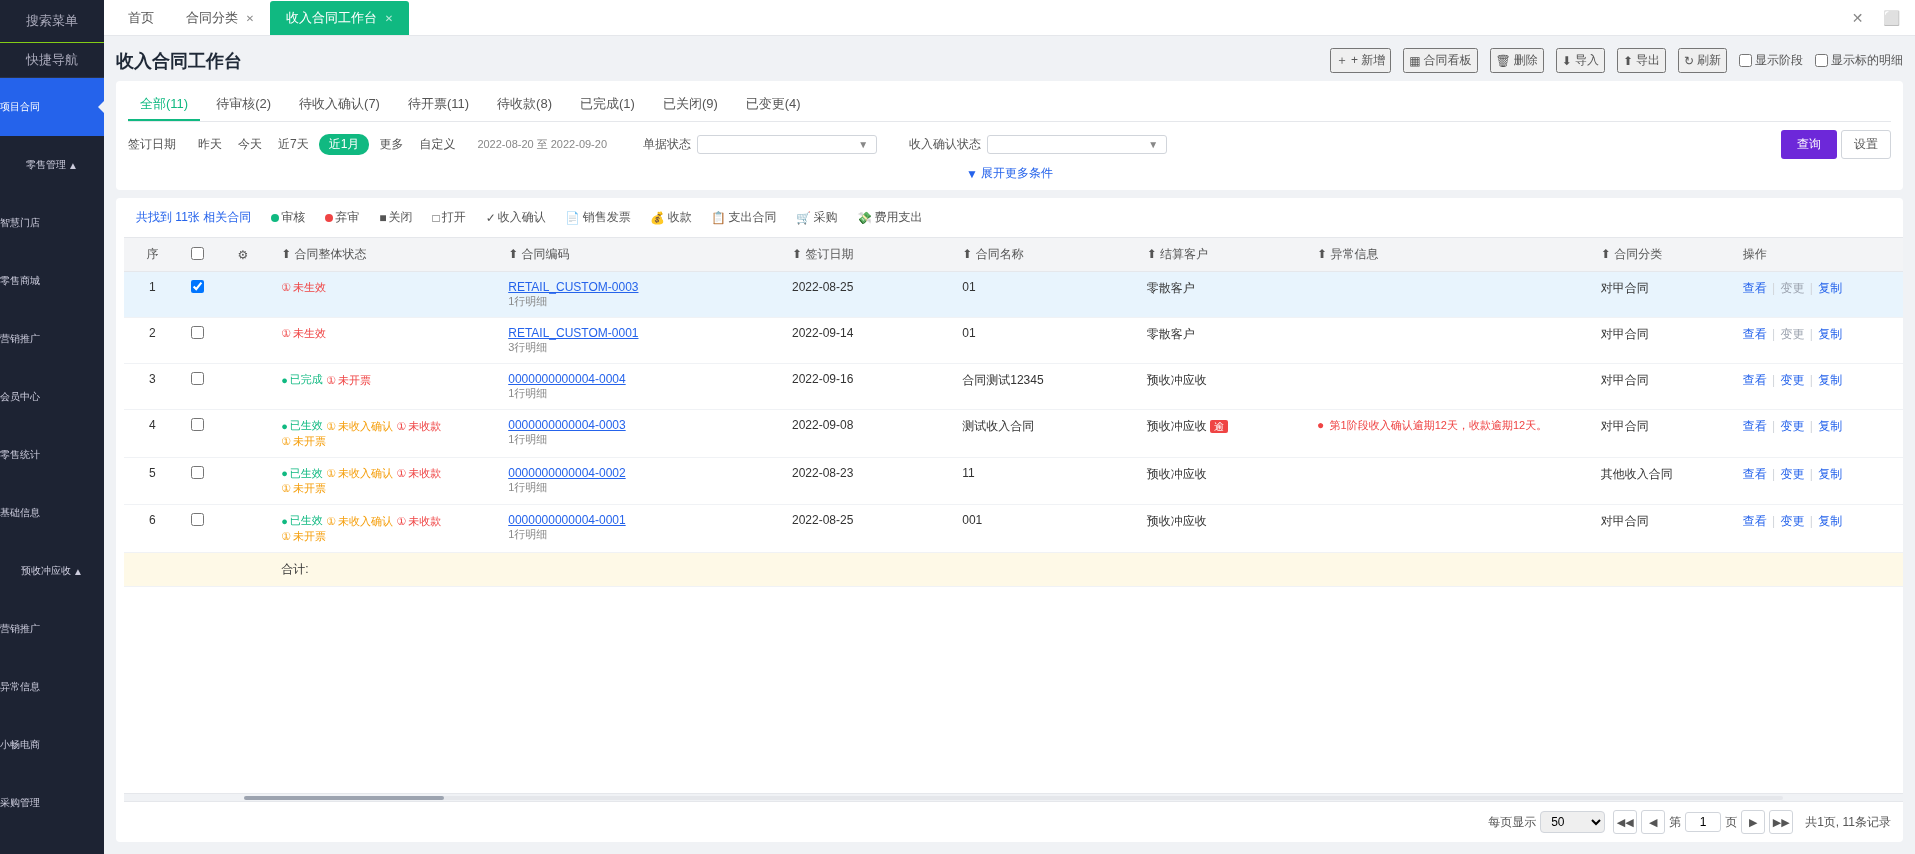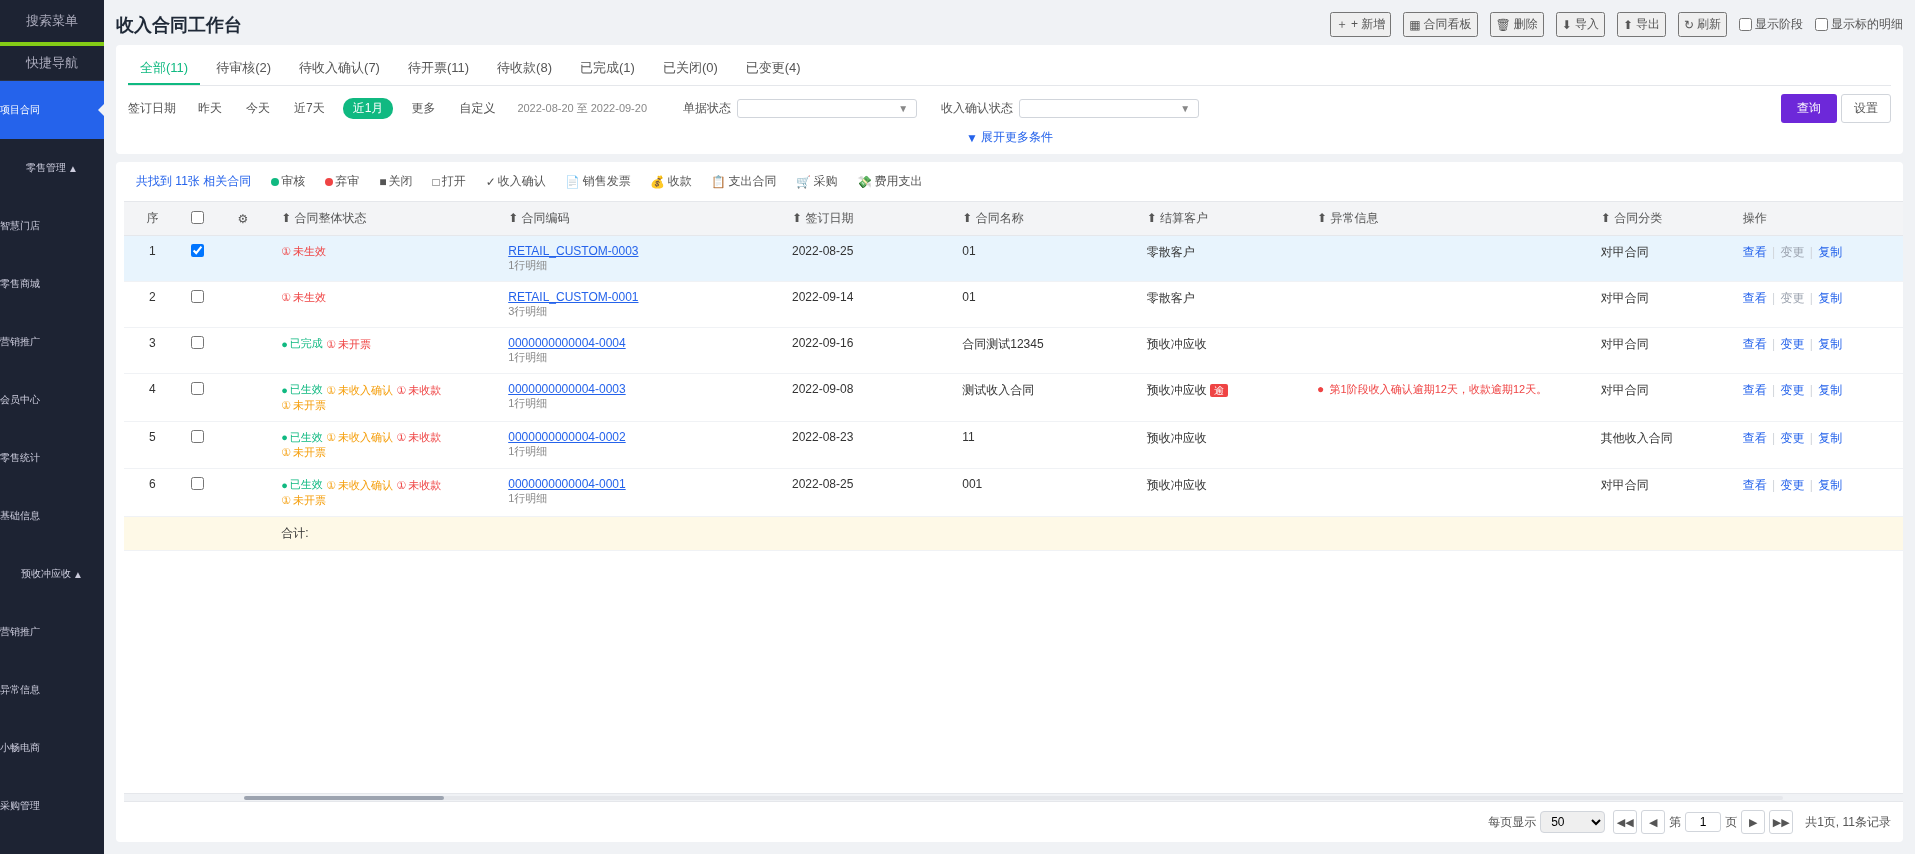--- a/index.html
+++ b/index.html
@@ -2,21 +2,21 @@
 <html><head>
   <meta charset="utf-8">
   <style>
     * { box-sizing: border-box; margin: 0; padding: 0; }
     body { font-family: 'Microsoft YaHei', Arial, sans-serif; font-size: 12px; background: #f0f2f5; color: #333; overflow: hidden; }
     
     .app-container { display: flex; height: 854px; width: 1915px; }
     
     
     .sidebar { width: 104px; background: #1d2333; display: flex; flex-direction: column; height: 100%; flex-shrink: 0; }
-    .sidebar-search { padding: 12px 0; color: #aab; font-size: 13px; cursor: pointer; text-align: center; border-bottom: 4px solid #84cc16; }
+    .sidebar-search { padding: 12px 0; color: #aab; font-size: 13px; cursor: pointer; text-align: center; border-bottom: 1px solid #84cc16; }
     .sidebar-nav { padding: 8px 0; color: #aab; font-size: 13px; cursor: pointer; text-align: center; border-bottom: 1px solid #2a3245; }
     .sidebar-item { padding: 22px 0; color: #ccd; font-size: 10px; cursor: pointer; text-align: left; position: relative; }
     .sidebar-item.active { background: #2563eb; color: #fff; }
     .sidebar-item.active::after { content: ''; position: absolute; right: 0; top: 50%; transform: translateY(-50%); border-top: 6px solid transparent; border-bottom: 6px solid transparent; border-right: 6px solid #f0f2f5; }
     .sidebar-item-with-arrow { display: flex; align-items: center; justify-content: center; gap: 2px; }
     .sidebar-bottom { margin-top: auto; padding: 12px 0; color: #aab; font-size: 13px; cursor: pointer; text-align: center; border-top: 1px solid #2a3245; }
     
     
     .main-area { flex: 1; display: flex; flex-direction: column; overflow: hidden; }
     
@@ -42,21 +42,21 @@
     .filter-area { background: #fff; border-radius: 4px; padding: 8px 12px; }
     
     
     .status-tabs { display: flex; align-items: center; gap: 4px; border-bottom: 1px solid #e5e7eb; margin-bottom: 8px; }
     .status-tab { padding: 6px 12px; font-size: 13px; color: #555; cursor: pointer; border-bottom: 2px solid transparent; }
     .status-tab.active { color: #10b981; border-bottom: 2px solid #10b981; font-weight: 500; }
     
     
     .filter-row { display: flex; align-items: center; gap: 16px; }
     .filter-label { font-size: 12px; color: #555; white-space: nowrap; }
-    .date-filters { display: flex; align-items: center; gap: 12px; text-align: center; }
+    .date-filters { display: flex; align-items: center; gap: 4px; text-align: center; }
     .date-btn { padding: 2px 6px; font-size: 12px; color: #555; cursor: pointer; border-radius: 2px; }
     .date-btn.active { background: #10b981; color: #fff; border-radius: 10px; padding: 2px 10px; }
     .date-range { font-size: 11px; color: #888; }
     .filter-select-arrow { color: #888; font-size: 10px; }
     .expand-btn { display: flex; align-items: center; gap: 3px; color: #2563eb; font-size: 12px; cursor: pointer; margin: 0 auto; }
     .query-btn { background: #6d28d9; color: #fff; border: none; padding: 5px 16px; border-radius: 3px; font-size: 12px; cursor: pointer; }
     .settings-btn { background: #fff; border: 1px solid #d1d5db; color: #555; padding: 5px 12px; border-radius: 3px; font-size: 12px; cursor: pointer; }
     
     
     .content-area { background: #fff; border-radius: 4px; flex: 1; display: flex; flex-direction: column; overflow: hidden; padding-left: 8px; }
@@ -159,20 +159,35 @@
     <div class="sidebar-item">采购管理</div>
     <div class="sidebar-item">库存核算</div>
 
     <div class="sidebar-bottom">
       <span>⚙</span>
     </div>
   </div>
 
   <div class="main-area">
 
+    <div class="tab-bar">
+      <div class="tab-item">首页</div>
+      <div class="tab-item">
+        <span>合同分类</span>
+        <span class="tab-close">✕</span>
+      </div>
+      <div class="tab-item active">
+        <span>收入合同工作台</span>
+        <span class="tab-close">✕</span>
+      </div>
+      <div class="tab-bar-right">
+        <span class="win-btn">✕</span>
+        <span class="win-btn">⬜</span>
+      </div>
+    </div>
 
     <div class="page-content">
 
       <div class="page-header">
         <div class="page-title">收入合同工作台</div>
         <div class="toolbar">
           <button class="toolbar-btn">
             <span>＋</span>
             <span>+ 新增</span>
           </button>
@@ -209,21 +224,21 @@
 
       <div class="filter-area">
 
         <div class="status-tabs">
           <div class="status-tab active">全部(11)</div>
           <div class="status-tab">待审核(2)</div>
           <div class="status-tab">待收入确认(7)</div>
           <div class="status-tab">待开票(11)</div>
           <div class="status-tab">待收款(8)</div>
           <div class="status-tab">已完成(1)</div>
-          <div class="status-tab">已关闭(0)</div>
+          <div class="status-tab">已关闭(9)</div>
           <div class="status-tab">已变更(4)</div>
         </div>
 
         <div class="filter-row">
           <span class="filter-label">签订日期</span>
           <div class="date-filters">
             <span class="date-btn">昨天</span>
             <span class="date-btn">今天</span>
             <span class="date-btn">近7天</span>
             <span class="date-btn active">近1月</span>
@@ -233,21 +248,21 @@
           <span class="date-range">2022-08-20 至 2022-09-20</span>
 
           <div style="display:flex; align-items:center; gap:6px; margin-left:20px;justify-content:center;">
             <span class="filter-label">单据状态</span>
             <div class="filter-select-wrapper">
               <span style="flex:1; font-size:12px; color:#bbb;"></span>
               <span class="filter-select-arrow">▼</span>
             </div>
           </div>
 
-          <div style="display:flex; align-items:center; gap:6px; margin-left:8px;">
+          <div style="display:flex; align-items:center; gap:6px; margin-left:16px;">
             <span class="filter-label">收入确认状态</span>
             <div class="filter-select-wrapper">
               <span style="flex:1; font-size:12px; color:#bbb;"></span>
               <span class="filter-select-arrow">▼</span>
             </div>
           </div>
 
           <div class="btn-group">
             <button class="query-btn">查询</button>
             <button class="settings-btn">设置</button>

